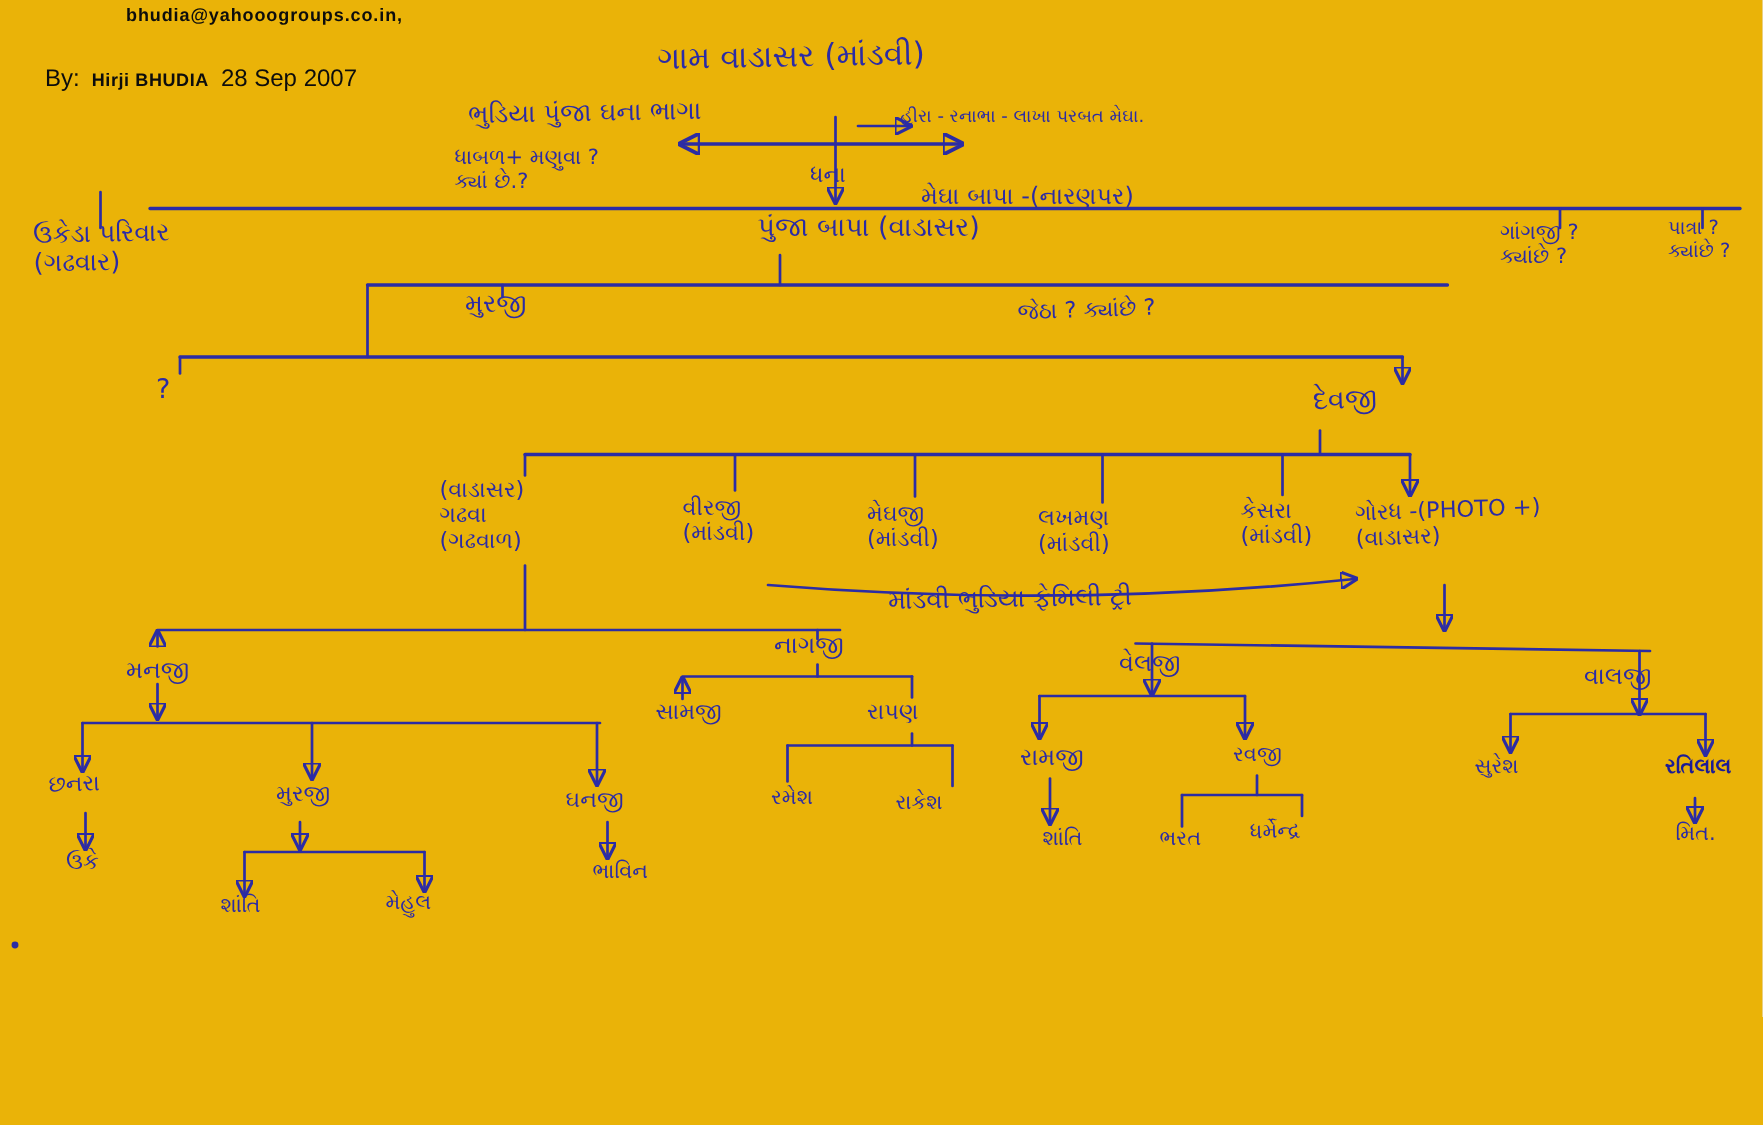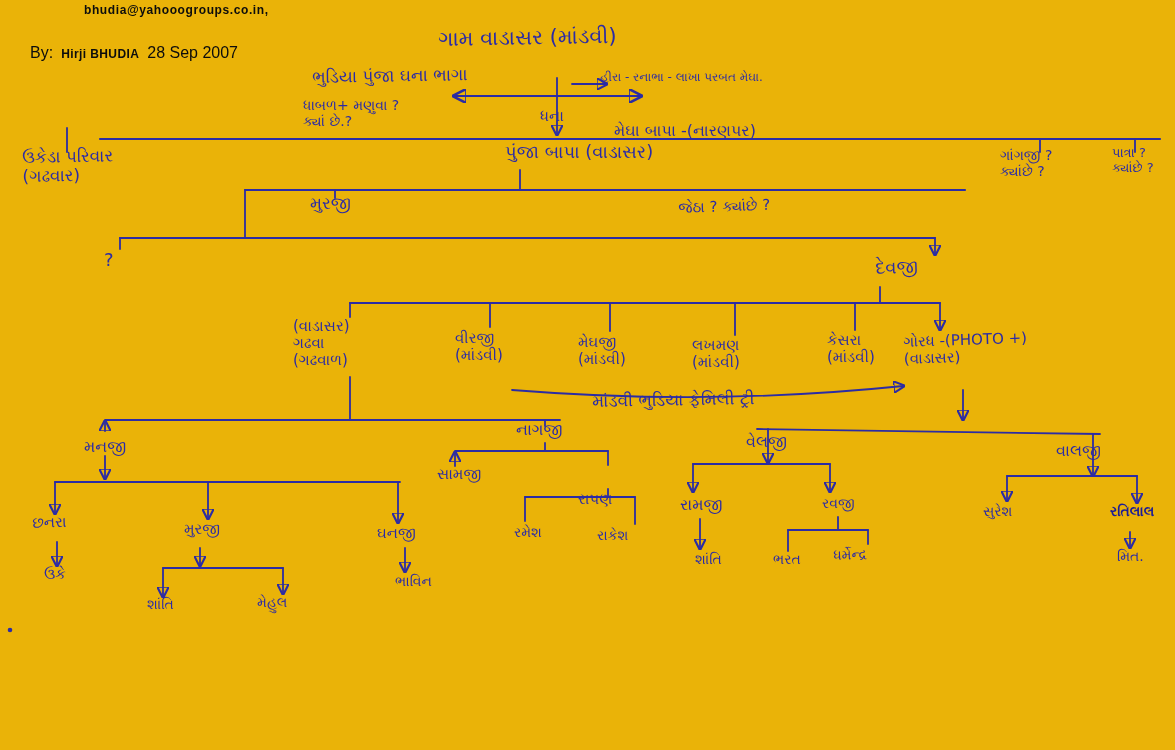--- a/index.html
+++ b/index.html
@@ -147,21 +147,21 @@
       <div class="lbl" style="left: 692px; top: 337px; font-size: 15px;">લખમણ
 (માંડવી)</div>
       <div class="lbl" style="left: 827px; top: 332px; font-size: 15px;">કેસરા
 (માંડવી)</div>
       <div class="lbl" style="left: 903px; top: 334px; font-size: 15px; transform: rotate(-2deg);">ગોરધ -(PHOTO +)
 (વાડાસર)</div>
       <div class="lbl" style="left: 592px; top: 392px; font-size: 17px; transform: rotate(-1deg);">માંડવી ભુડિયા ફેમિલી ટ્રી</div>
       <div class="lbl" style="left: 84px; top: 427px; font-size: 16px; margin-top: 11px;">મનજી</div>
       <div class="lbl" style="left: 516px; top: 421px; font-size: 16px;">નાગજી</div>
       <div class="lbl" style="left: 437px; top: 466px; font-size: 15px;">સામજી</div>
-      <div class="lbl" style="left: 578px; top: 491px; font-size: 15px;">રાપણ</div>
+      <div class="lbl" style="left: 578px; top: 466px; font-size: 15px;">રાપણ</div>
       <div class="lbl" style="left: 514px; top: 525px; font-size: 14px;">રમેશ</div>
       <div class="lbl" style="left: 597px; top: 528px; font-size: 14px;">રાકેશ</div>
       <div class="lbl" style="left: 746px; top: 433px; font-size: 16px;">વેલજી</div>
       <div class="lbl" style="left: 680px; top: 496px; font-size: 16px;">રામજી</div>
       <div class="lbl" style="left: 695px; top: 552px; font-size: 14px;">શાંતિ</div>
       <div class="lbl" style="left: 805px; top: 496px; font-size: 14px; margin-left: 17px;">રવજી</div>
       <div class="lbl" style="left: 773px; top: 552px; font-size: 14px;">ભરત</div>
       <div class="lbl" style="left: 833px; top: 548px; font-size: 14px; transform: rotate(-2deg);">ધર્મેન્દ્ર</div>
       <div class="lbl" style="left: 1056px; top: 442px; font-size: 16px;">વાલજી</div>
       <div class="lbl" style="left: 983px; top: 504px; font-size: 14px;">સુરેશ</div>

